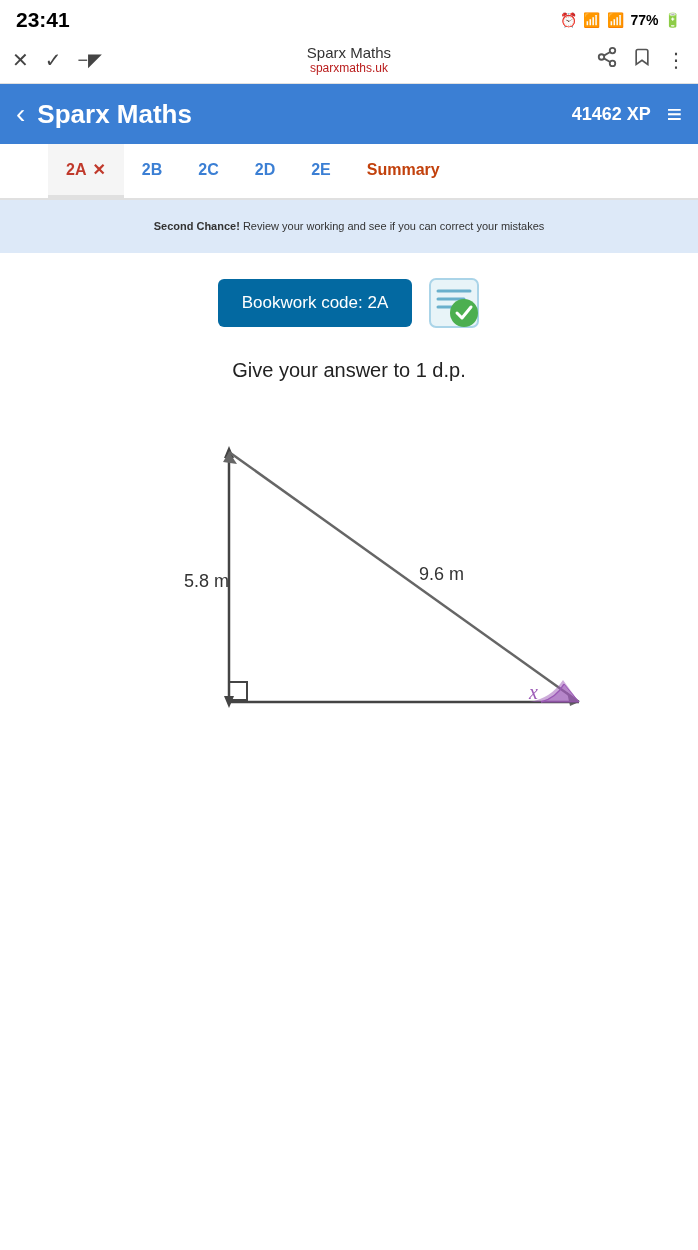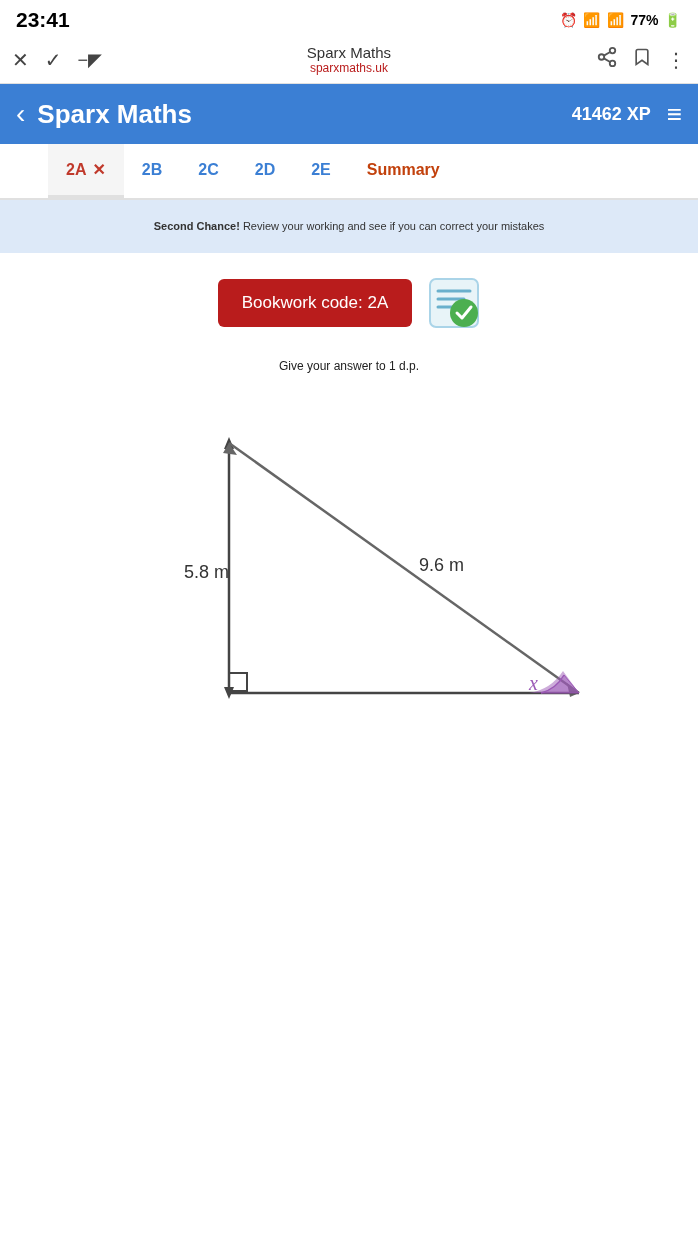--- a/index.html
+++ b/index.html
@@ -128,21 +128,21 @@
 
     
     .bookwork-row {
       display: flex;
       align-items: center;
       gap: 16px;
       margin-bottom: 30px;
       margin-top: 4px;
     }
     .bookwork-btn {
-      background: #b91c1c;
+      background: #0369a1;
       color: white;
       border: none;
       border-radius: 6px;
       padding: 14px 24px;
       font-size: 17px;
       font-weight: 500;
       cursor: pointer;
     }
     .check-icon {
       width: 52px;
@@ -157,21 +157,21 @@
       line-height: 1.5;
       margin-bottom: 20px;
       max-width: 650px;
     }
     .question-text em {
       font-style: italic;
       font-family: Georgia, serif;
     }
     .answer-hint {
       text-align: center;
-      font-size: 12px;
+      font-size: 20px;
       color: #222;
       margin-bottom: 40px;
     }
 
     
     .triangle-container {
       width: 100%;
       display: flex;
       justify-content: center;
       margin-top: 10px;

